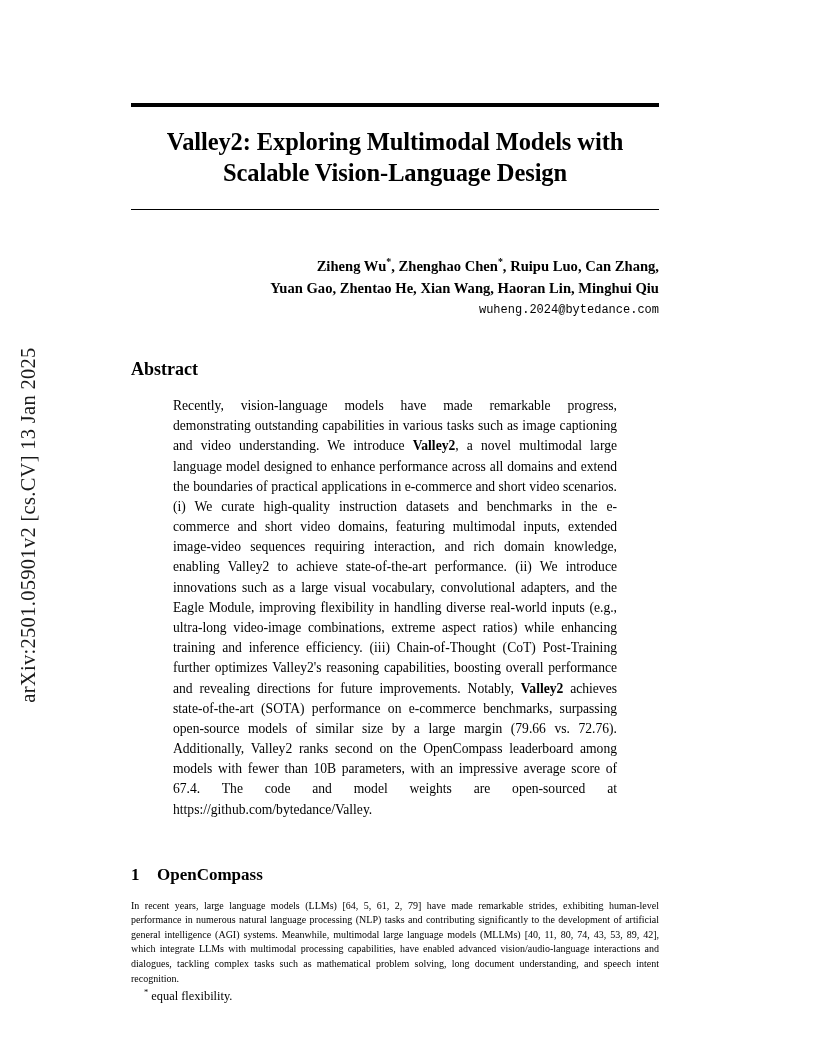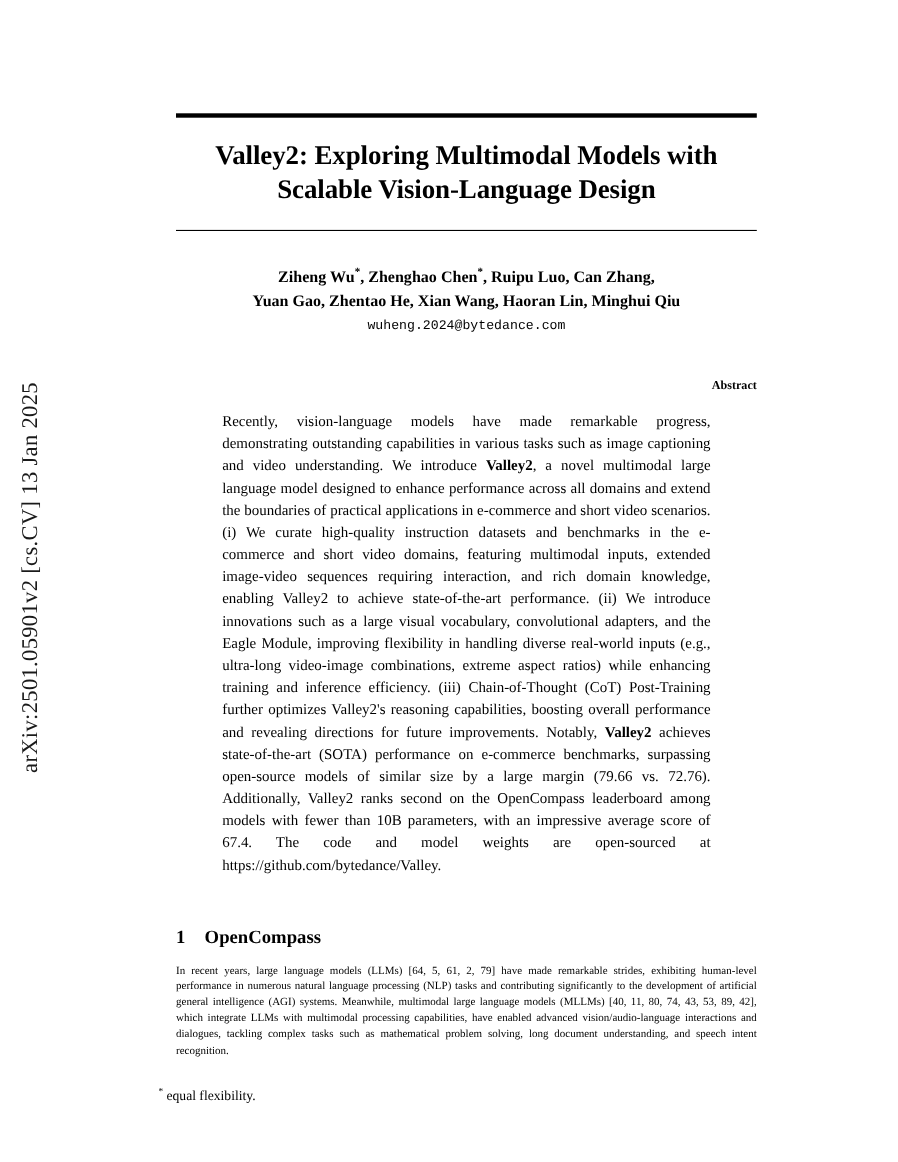--- a/index.html
+++ b/index.html
@@ -40,21 +40,21 @@
     letter-spacing: 0.3px;
     color: #1a1a1a;
     white-space: nowrap;
     
     margin-left: 6px;
   }
 
   
   #content {
     position: absolute;
-    left: 160px;
+    left: 131px;
     top: 0;
     width: 528px;
   }
 
   .rule-thick {
     height: 4px;
     background: #000000;
     margin-top: 103px;
   }
   .rule-thin {
@@ -66,22 +66,22 @@
   #title {
     font-size: 24.5px;
     font-weight: bold;
     line-height: 1.28;
     text-align: center;
     margin: 19px 6px 20px 6px;
     letter-spacing: -0.1px;
   }
 
   #authors {
-    margin-top: 32px;
-    text-align: center;
+    margin-top: 46px;
+    text-align: right;
   }
   #authors .author-line {
     font-size: 14.6px;
     font-weight: bold;
     line-height: 1.5;
   }
   #authors .affil {
     font-size: 13.4px;
     font-weight: normal;
     line-height: 1.45;
@@ -96,22 +96,22 @@
   sup.star {
     font-size: 0.68em;
     vertical-align: super;
     line-height: 0;
   }
 
   #abstract-block {
     margin-top: 40px;
   }
   #abstract-heading {
-    text-align: right;
-    font-size: 11px;
+    text-align: left;
+    font-size: 18px;
     font-weight: bold;
     margin-bottom: 13px;
   }
   #abstract-body {
     width: 444px;
     margin: 16px auto;
     font-size: 13.6px;
     line-height: 1.485;
     text-align: justify;
     text-justify: inter-word;

